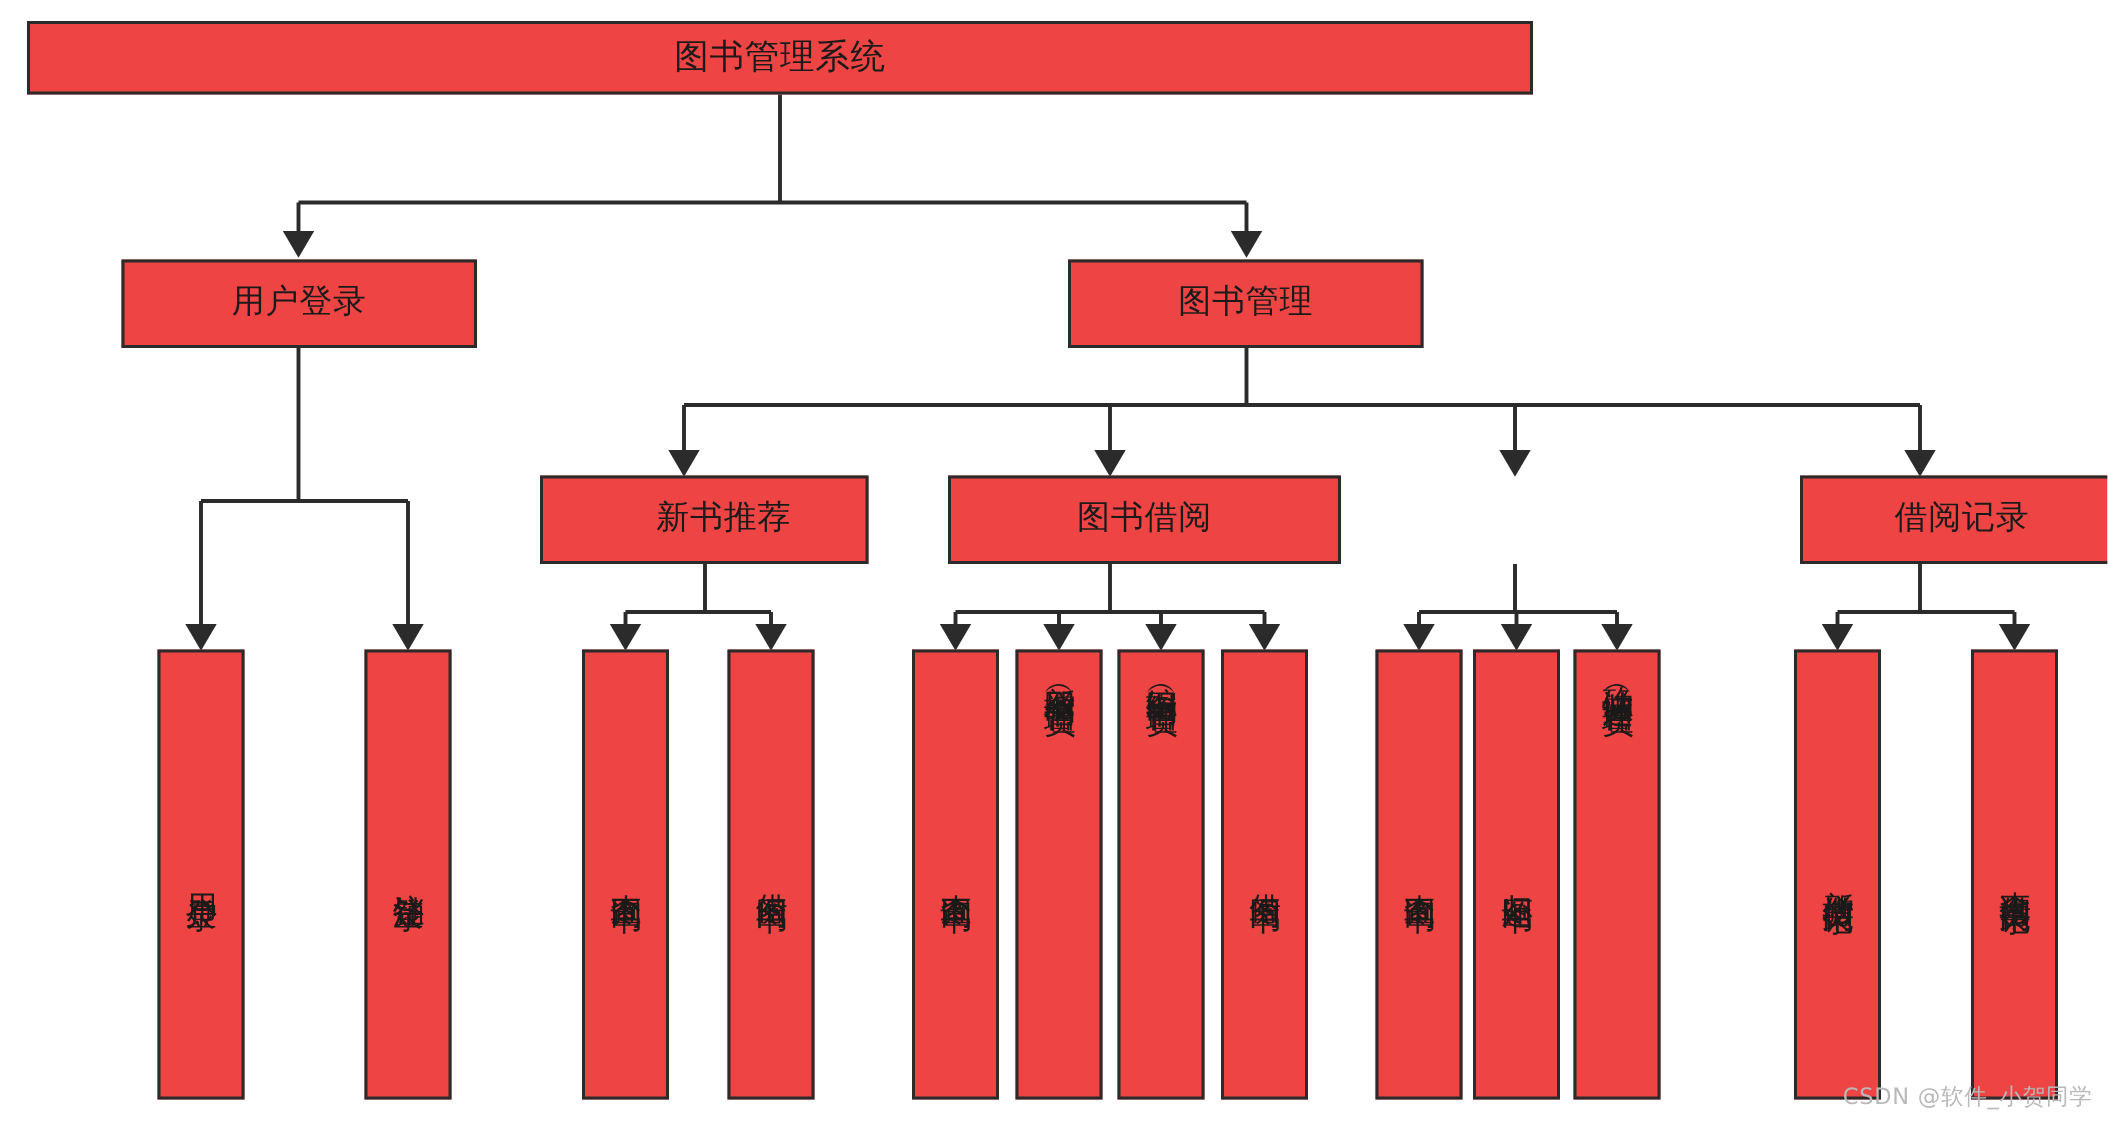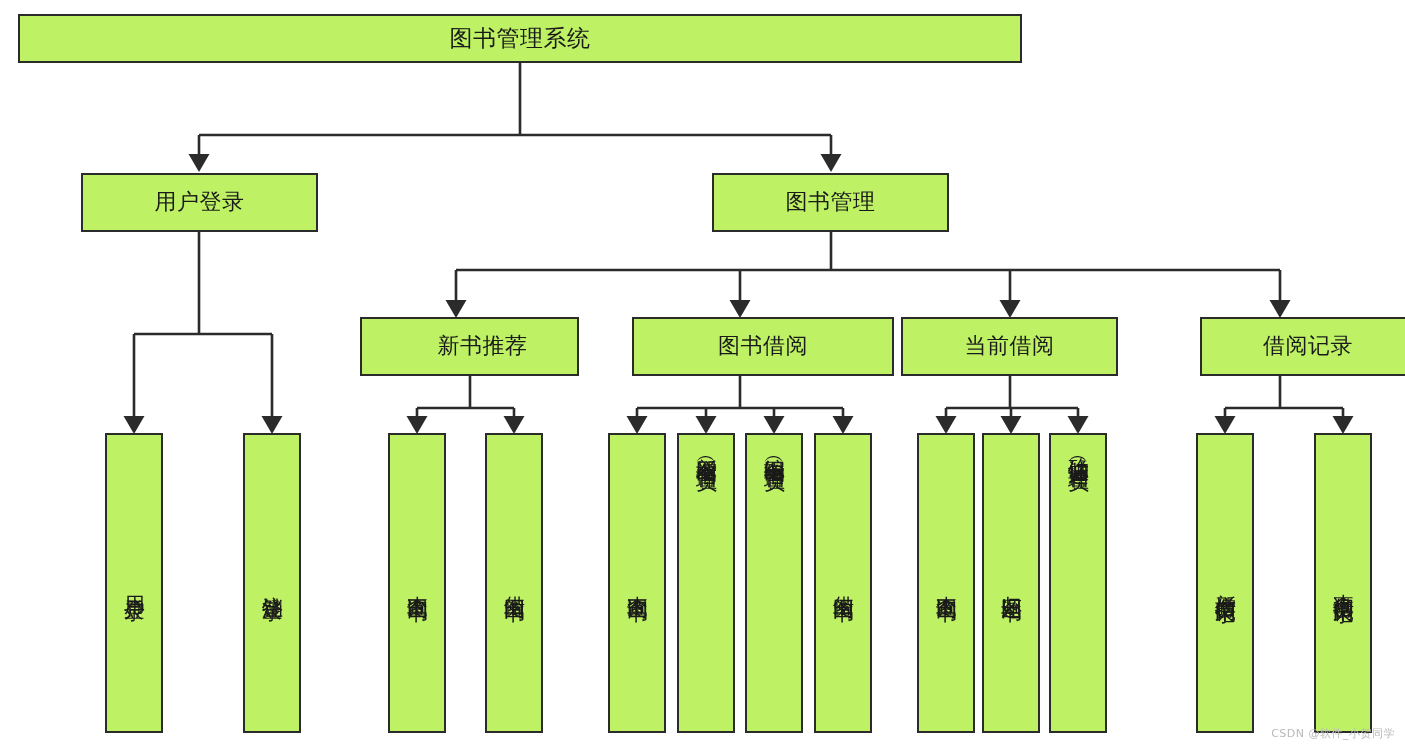--- a/index.html
+++ b/index.html
@@ -22,21 +22,21 @@
     left: 0;
     top: 0;
     width: 1405px;
     height: 747px;
     pointer-events: none;
   }
   .node {
     position: absolute;
     box-sizing: border-box;
     border: 2.2px solid #2b2b2b;
-    background: #bef264;
+    background: #ef4444;
     display: flex;
     align-items: center;
     justify-content: center;
     color: #1a1a1a;
   }
   .node .label {
     display: block;
     text-align: center;
     line-height: 1.12;
     letter-spacing: 0.5px;
@@ -64,21 +64,21 @@
     white-space: nowrap;
   }
   .node.v.center {
     align-items: center;
     padding-top: 0;
   }
   .watermark {
     position: absolute;
     right: 10px;
     bottom: 6px;
-    font-size: 11px;
+    font-size: 15px;
     color: #b9b9b9;
     white-space: nowrap;
     letter-spacing: 0.5px;
   }
 </style>
 </head>
 <body>
 
 <div id="canvas">
 
@@ -142,23 +142,20 @@
   <div class="node h" style="left:712px; top:173px; width:237px; height:59px;">
     <span class="label">图书管理</span>
   </div>
 
   <div class="node h" style="left:360px; top:317px; width:219px; height:59px;padding-left:26px;">
     <span class="label">新书推荐</span>
   </div>
   <div class="node h" style="left:632px; top:317px; width:262px; height:59px;">
     <span class="label">图书借阅</span>
   </div>
-  <div class="node h" style="left:901px; top:317px; width:217px; height:59px;">
-    <span class="label">当前借阅</span>
-  </div>
   <div class="node h" style="left:1172px; top:317px; width:216px; height:59px;margin-left:28px;">
     <span class="label">借阅记录</span>
   </div>
 
   <div class="node v center" style="left:105px; top:433px; width:58px; height:300px;">
     <span class="label">用户登录</span>
   </div>
   <div class="node v center" style="left:243px; top:433px; width:58px; height:300px;">
     <span class="label">注销登录</span>
   </div>

